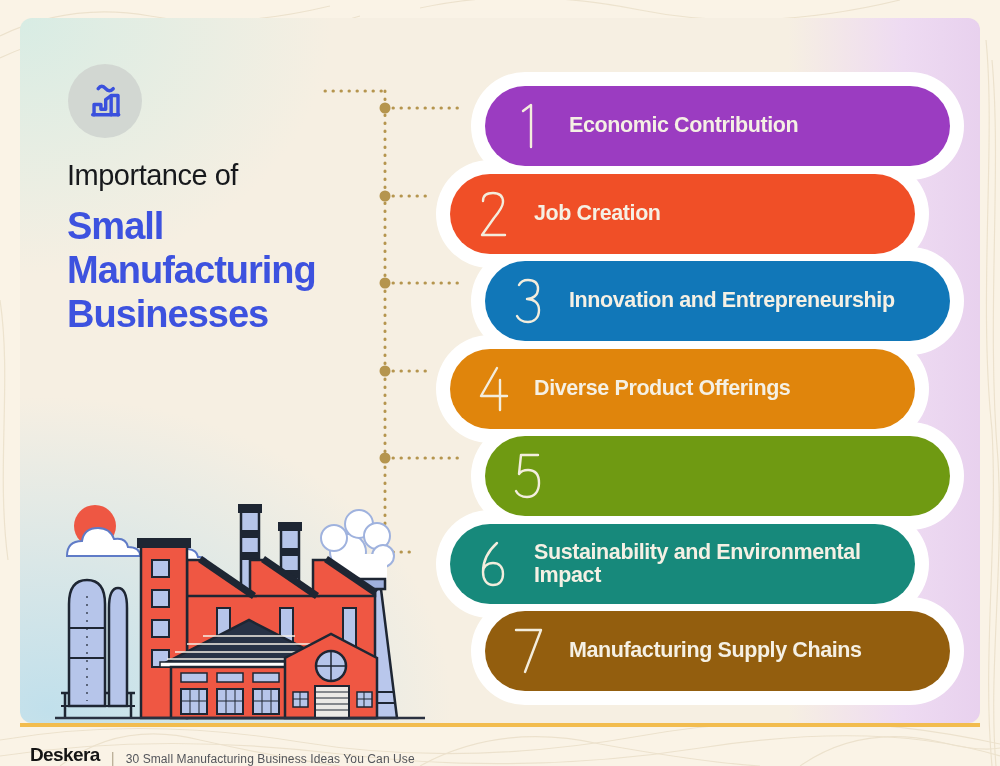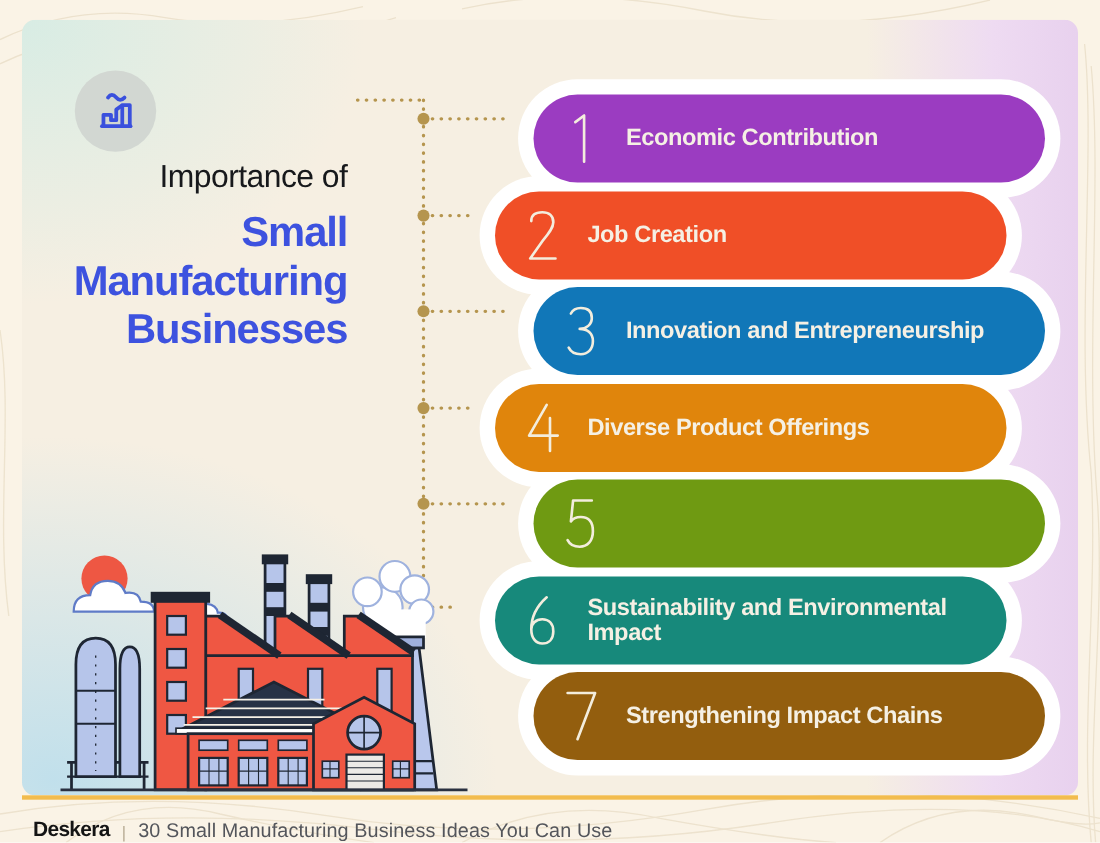--- a/index.html
+++ b/index.html
@@ -6,40 +6,40 @@
   body{font-family:"Liberation Sans","DejaVu Sans",sans-serif;}
   .page{position:relative;width:1000px;height:766px;background:#faf3e6;overflow:hidden;}
   .bg-contours{position:absolute;left:0;top:0;width:1000px;height:766px;}
   .card{position:absolute;left:20px;top:18px;width:960px;height:705px;border-radius:12px;overflow:hidden;
     background:
       radial-gradient(620px 480px at 3% 98%, rgba(190,223,236,.95) 0%, rgba(190,223,236,0) 65%),
       radial-gradient(520px 430px at 0% 0%, rgba(214,236,228,.95) 0%, rgba(214,236,228,0) 60%),
       linear-gradient(90deg,#f6efe2 0%,#f6efe2 80%,#eedbf2 92%,#e8d1ee 100%);}
   .logo-circle{position:absolute;left:48px;top:46px;width:74px;height:74px;border-radius:50%;background:#d2d7d2;
     display:flex;align-items:center;justify-content:center;z-index:4;}
-  .title-block{position:absolute;left:47px;top:127px;z-index:4;text-align:right;}
+  .title-block{position:absolute;left:47px;top:141px;z-index:4;}
   .title-prefix{font-size:29px;font-weight:500;color:#17191c;letter-spacing:-.5px;margin-bottom:12px;}
   .title-main{font-size:38px;line-height:44px;font-weight:700;color:#3d52df;letter-spacing:-1px;}
   .connector{position:absolute;left:0;top:0;width:960px;height:705px;z-index:1;}
   .ring{position:absolute;width:493px;height:108px;border-radius:54px;background:#ffffff;z-index:2;}
   .r1{left:451px;top:54px;}  .r2{left:416px;top:142px;} .r3{left:451px;top:229px;}
   .r4{left:416px;top:317px;} .r5{left:451px;top:404px;} .r6{left:416px;top:492px;} .r7{left:451px;top:579px;}
   .pill{position:absolute;width:465px;height:80px;border-radius:40px;display:flex;align-items:center;
     box-sizing:border-box;padding:0 14px 0 28px;z-index:3;}
   .p1{left:465px;top:68px;}  .p2{left:430px;top:156px;} .p3{left:465px;top:243px;}
   .p4{left:430px;top:331px;} .p5{left:465px;top:418px;} .p6{left:430px;top:506px;} .p7{left:465px;top:593px;}
   .digit{width:32px;height:46px;flex:0 0 32px;margin-right:24px;}
   .digit path{fill:none;stroke:#f3eddd;stroke-width:2.4;stroke-linecap:round;stroke-linejoin:round;}
   .pill .label{font-size:21.5px;font-weight:700;color:#f5f0e4;letter-spacing:-.4px;line-height:1.08;}
   .factory{position:absolute;left:25px;top:478px;width:390px;height:230px;z-index:1;}
   .gold-line{position:absolute;left:20px;top:723px;width:960px;height:4px;background:#f2bc4e;}
   .footer{position:absolute;left:0;top:727px;width:1000px;height:39px;display:flex;align-items:flex-end;padding-left:30px;box-sizing:border-box;}
   .brand{font-size:19px;font-weight:700;color:#141414;letter-spacing:-.6px;}
   .sep{margin:0 11px;color:#b7ab93;font-size:15px;font-weight:400;}
-  .tagline{font-size:18px;color:#53555b;letter-spacing:.1px;}
+  .tagline{font-size:12px;color:#53555b;letter-spacing:.1px;}
 </style>
 </head>
 <body>
 
 <div class="page">
 
   <svg class="bg-contours" viewBox="0 0 1000 766">
     <g fill="none" stroke="#eadfc9" stroke-width="1.2" opacity="0.85">
       <path d="M0 36 Q70 2 150 16 T330 6"></path>
       <path d="M0 58 Q80 20 170 34 T360 16"></path>
@@ -139,21 +139,21 @@
     <div class="pill p6" style="background: rgb(23, 137, 123);">
       <svg class="digit" viewBox="0 0 32 46">
           <path d="M19 2 C10 10 5 20 5 31 C5 39 9 44 15 44 C21 44 25 40 25 33 C25 26 21 22 15 22 C9 22 5 26 5 31"></path>
         </svg>
       <div class="label">Sustainability and Environmental Impact</div>
     </div>
     <div class="pill p7" style="background: rgb(147, 94, 14);">
       <svg class="digit" viewBox="0 0 32 46">
           <path d="M3 2 L28 2 L12 44"></path>
         </svg>
-      <div class="label">Strengthening Impact Chains</div>
+      <div class="label">Manufacturing Supply Chains</div>
     </div>
 
     <svg class="factory" viewBox="0 0 390 230">
 
       <circle cx="50" cy="30" r="21" fill="#ee5743"></circle>
       <path d="M22 60 Q22 45 37 45 Q39 32 53 32 Q65 32 69 43 Q81 41 83 51 Q95 51 95 60 Z" fill="#ffffff" stroke="#5f7bc7" stroke-width="2"></path>
       <path d="M118 73 Q119 61 131 61 Q134 52 143 53 Q152 54 153 61 Q163 60 163 73 Z" fill="#ffffff" stroke="#5f7bc7" stroke-width="2"></path>
 
       <g fill="#ffffff" stroke="#9fb2de" stroke-width="2">
         <circle cx="303" cy="56" r="18"></circle>

